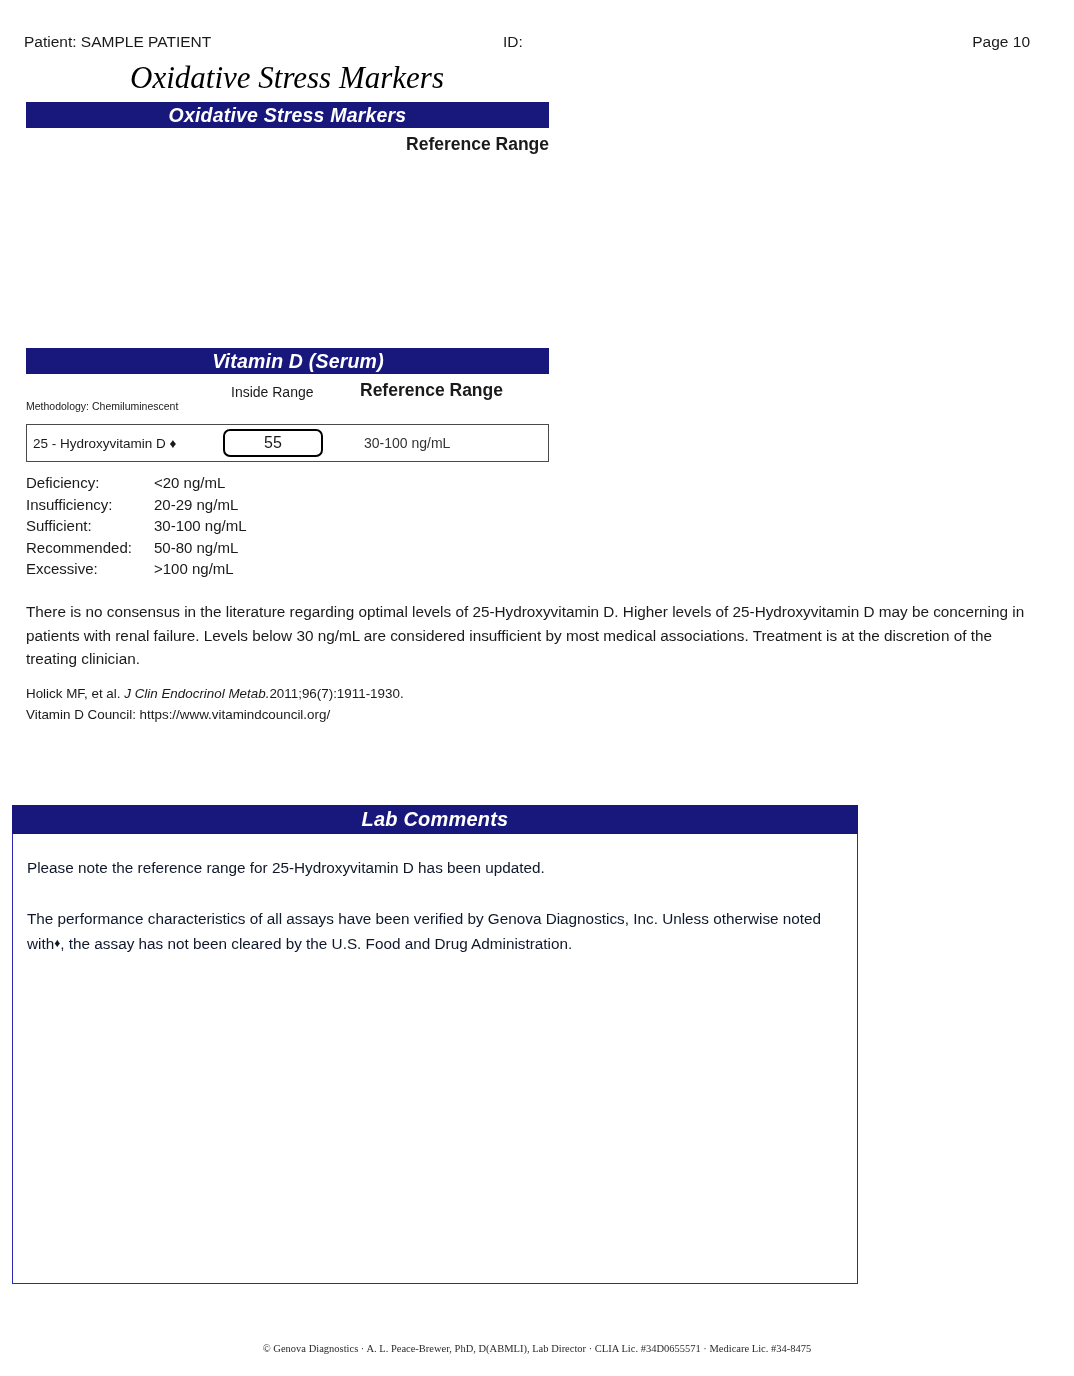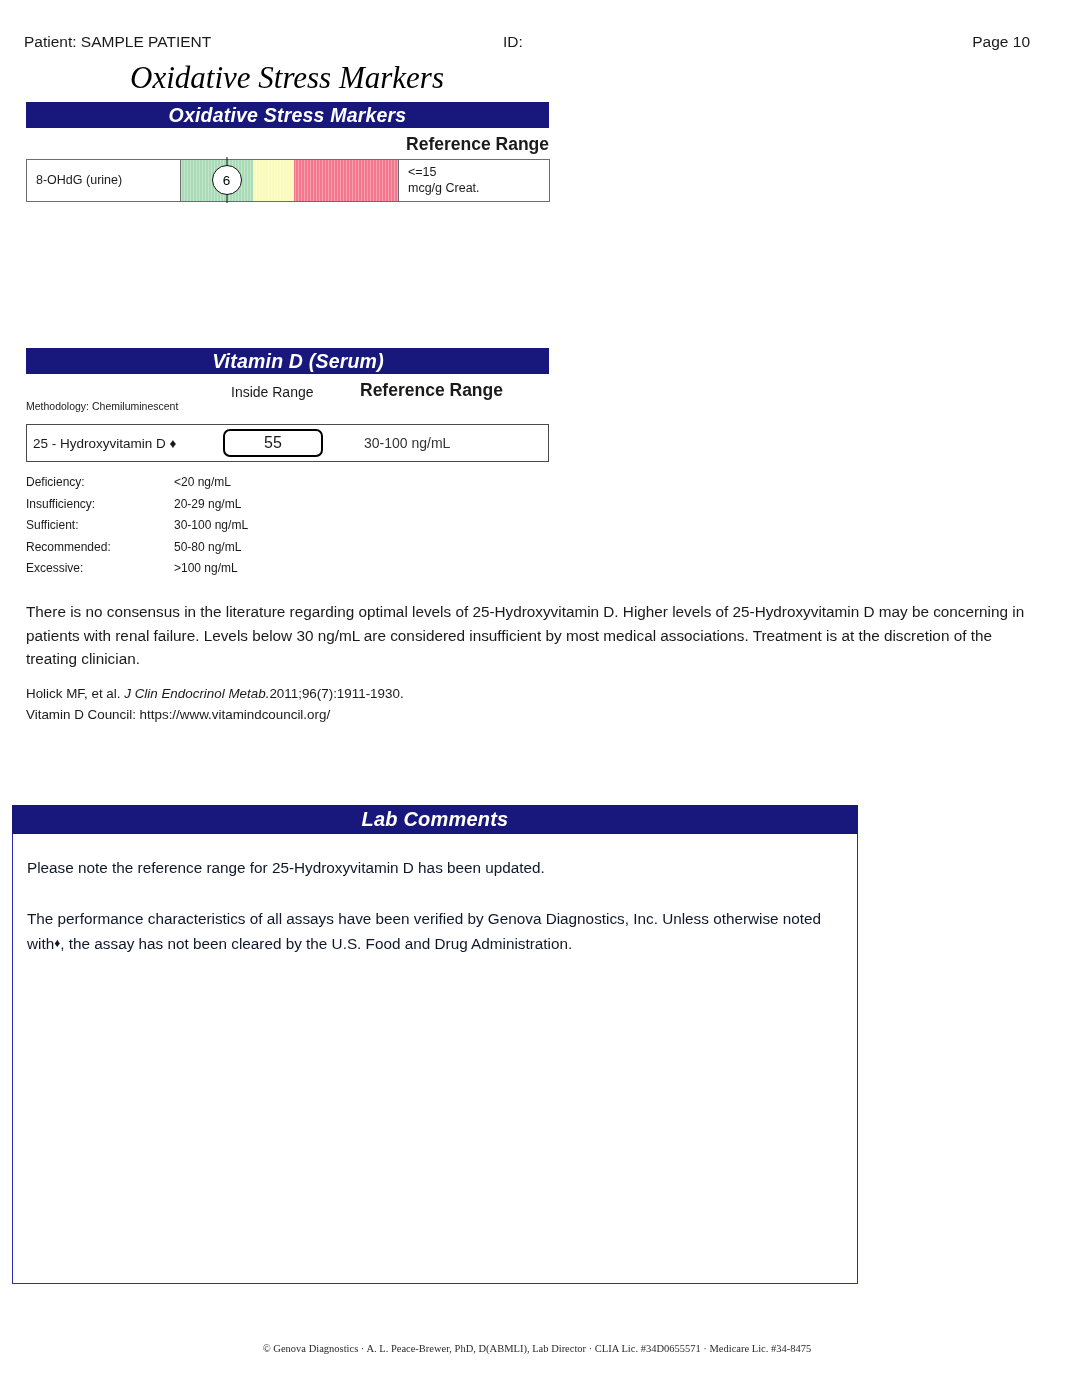--- a/index.html
+++ b/index.html
@@ -123,21 +123,21 @@
     background:#fff; display:flex; align-items:center; justify-content:center;
     font-size:16px;
   }
   .vitd-ref {
     position:absolute; left:337px; top:50%; transform:translateY(-50%);
     font-size:14px; color:#333; white-space:nowrap;
   }
 
   
   #vitd-levels { position:absolute; left:26px; top:472px; width:360px; }
-  #vitd-levels .lvl-row { display:flex; font-size:12px; line-height:21.6px;gap:20px; }
+  #vitd-levels .lvl-row { display:flex; font-size:15px; line-height:21.6px; }
   #vitd-levels .lvl-label { width:128px; }
 
   
   #narrative { position:absolute; left:26px; top:600px; width:1000px; }
   #narrative p.body {
     margin:0; font-size:15.3px; line-height:23.5px; color:#1a1a1a;
   }
   #narrative .cites { margin-top:12px; font-size:13.4px; line-height:21px; }
   #narrative .cites i { font-style:italic; }
 
@@ -171,38 +171,20 @@
 </div>
 
 <div class="report-title">Oxidative Stress Markers</div>
 
 <div id="osm-panel">
   <div class="banner">Oxidative Stress Markers</div>
   <div class="ref-range-head">Reference Range</div>
 
   <table class="grid">
     <tbody id="osm-rows">
-        <tr>
-          <td class="an-name">8-OHdG (urine)</td>
-          <td class="an-bar">
-            <div class="zones">
-              <div class="zone green" style="width: 33%;"></div>
-              <div class="zone yellow" style="width: 19%;"></div>
-              <div class="zone red" style="width: 48%;"></div>
-            </div>
-            <div class="marker round" style="left: 21%;">
-              <div class="tick"></div>
-              <div class="oval">6</div>
-            </div>
-          </td>
-          <td class="an-ref">
-            <div>&lt;=15</div>
-            <div>mcg/g Creat.</div>
-          </td>
-        </tr>
       </tbody>
   </table>
 </div>
 
 <div id="vitd-panel">
   <div class="banner">Vitamin D (Serum)</div>
   <div class="vitd-heads">
     <div class="inside-range-lbl">Inside Range</div>
     <div class="vitd-ref-head">Reference Range</div>
     <div class="vitd-method">Methodology: Chemiluminescent</div>

